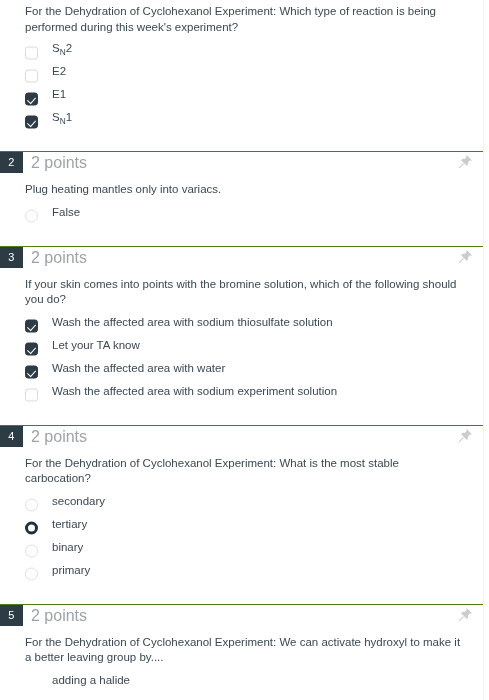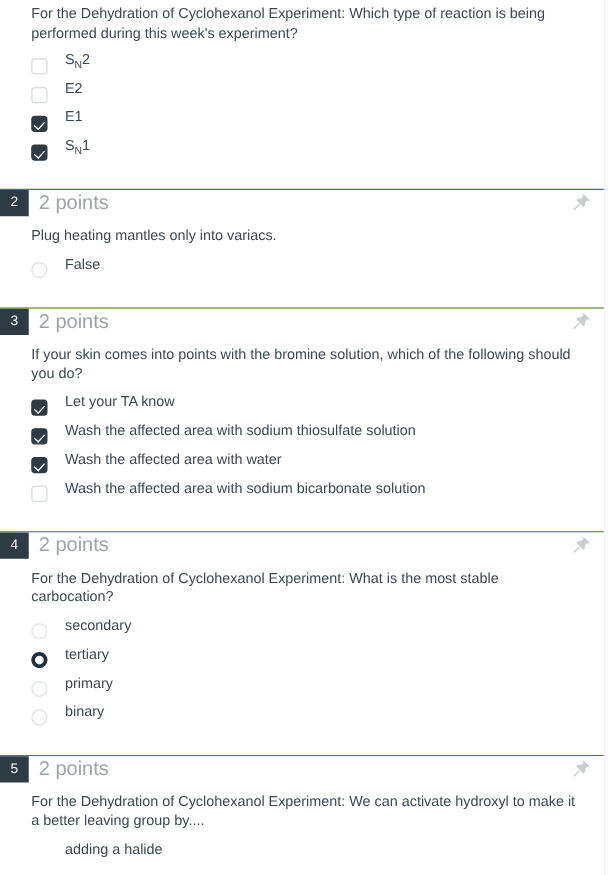--- a/index.html
+++ b/index.html
@@ -209,33 +209,33 @@
               <path d="M10.6 2.9 L8.0 5.5 C6.9 5.2 5.6 5.4 4.8 6.2 L9.8 11.2 C10.6 10.4 10.8 9.1 10.5 8.0 L13.1 5.4 Z" fill="#8a9199"></path>
               <path d="M6.2 9.8 L2.4 13.6"></path>
             </g>
           </svg>
         </div>
       </div>
       <div class="q-text">If your skin comes into points with the bromine solution, which of the following should you do?</div>
       <div class="answers">
         <div class="answer">
           <span class="cbox on"></span>
+          <span class="answer-label">Wash the affected area with sodium thiosulfate solution</span>
+        </div>
+        <div class="answer">
+          <span class="cbox on"></span>
           <span class="answer-label">Let your TA know</span>
         </div>
         <div class="answer">
           <span class="cbox on"></span>
-          <span class="answer-label">Wash the affected area with sodium thiosulfate solution</span>
-        </div>
-        <div class="answer">
-          <span class="cbox on"></span>
           <span class="answer-label">Wash the affected area with water</span>
         </div>
         <div class="answer">
           <span class="cbox off"></span>
-          <span class="answer-label">Wash the affected area with sodium bicarbonate solution</span>
+          <span class="answer-label">Wash the affected area with sodium experiment solution</span>
         </div>
       </div>
     </div>
     <div class="question">
       <div class="q-header">
         <div class="q-number">4</div>
         <div class="q-points">2 points</div>
         <div class="pin-icon">
           <svg viewBox="0 0 16 16" xmlns="http://www.w3.org/2000/svg">
             <g fill="none" stroke="#8a9199" stroke-width="1.1" stroke-linecap="round" stroke-linejoin="round">
@@ -251,26 +251,26 @@
         <div class="answer">
           <span class="radio off"></span>
           <span class="answer-label">secondary</span>
         </div>
         <div class="answer">
           <span class="radio on"></span>
           <span class="answer-label">tertiary</span>
         </div>
         <div class="answer">
           <span class="radio off"></span>
+          <span class="answer-label">binary</span>
+        </div>
+        <div class="answer">
+          <span class="radio off"></span>
           <span class="answer-label">primary</span>
         </div>
-        <div class="answer">
-          <span class="radio off"></span>
-          <span class="answer-label">binary</span>
-        </div>
       </div>
     </div>
     <div class="question">
       <div class="q-header">
         <div class="q-number">5</div>
         <div class="q-points">2 points</div>
         <div class="pin-icon">
           <svg viewBox="0 0 16 16" xmlns="http://www.w3.org/2000/svg">
             <g fill="none" stroke="#8a9199" stroke-width="1.1" stroke-linecap="round" stroke-linejoin="round">
               <path d="M9.6 1.9 L14.1 6.4"></path>

